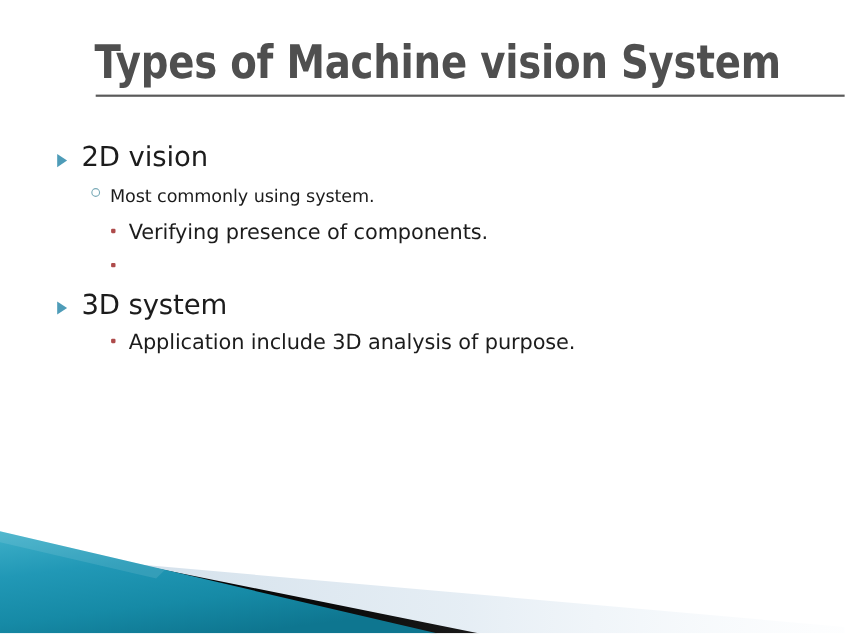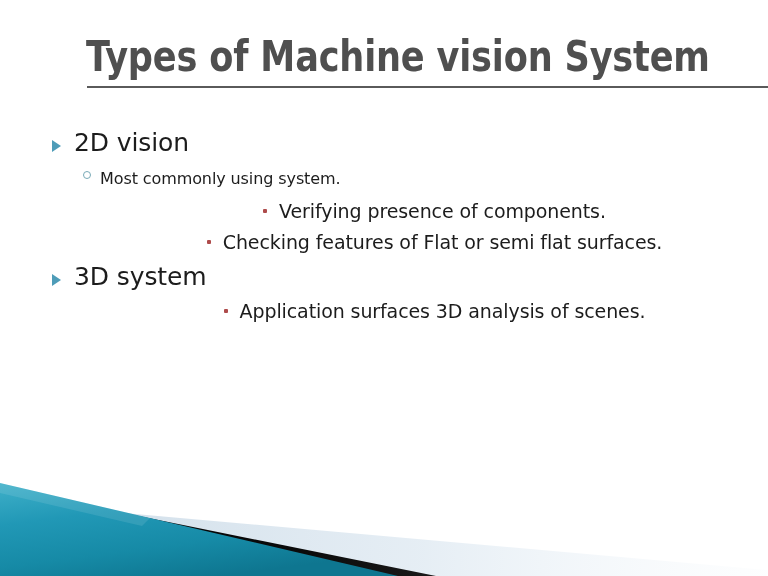--- a/index.html
+++ b/index.html
@@ -123,21 +123,20 @@
     font-size: 16px;
     letter-spacing: -0.1px;
   }
 
   
   .lvl3 {
     padding-left: 101px;
     height: 31px;
     font-size: 19px;
     line-height: 31px;
-    justify-content: center;
   }
   .lvl3 .marker {
     width: 16px;
   }
   .dot {
     display: inline-block;
     width: 4px;
     height: 4px;
     background: #ae4b4b;
     border-radius: 1px;
@@ -183,32 +182,31 @@
     </div>
 
 
     <div class="bullet-row lvl3">
       <span class="marker"><i class="dot"></i></span>
       <span class="btext">Verifying presence of components.</span>
     </div>
 
     <div class="bullet-row lvl3">
       <span class="marker"><i class="dot"></i></span>
-      <span class="btext">Checking features of Flat or semi flat surfaces.</span>
     </div>
 
     <div class="bullet-row lvl1">
       <span class="marker"><i class="tri"></i></span>
       <span class="btext">3D system</span>
     </div>
 
 
     <div class="bullet-row lvl3">
       <span class="marker"><i class="dot"></i></span>
-      <span class="btext">Application surfaces 3D analysis of scenes.</span>
+      <span class="btext">Application include 3D analysis of purpose.</span>
     </div>
 
   </div>
 
   <div id="corner-graphic">
     <svg width="768" height="110" viewBox="0 0 768 110" xmlns="http://www.w3.org/2000/svg">
       <defs>
         <linearGradient id="tealGrad" x1="0" y1="0" x2="0.55" y2="1">
           <stop offset="0%" stop-color="#3fb0c9"></stop>
           <stop offset="35%" stop-color="#2198b6"></stop>

